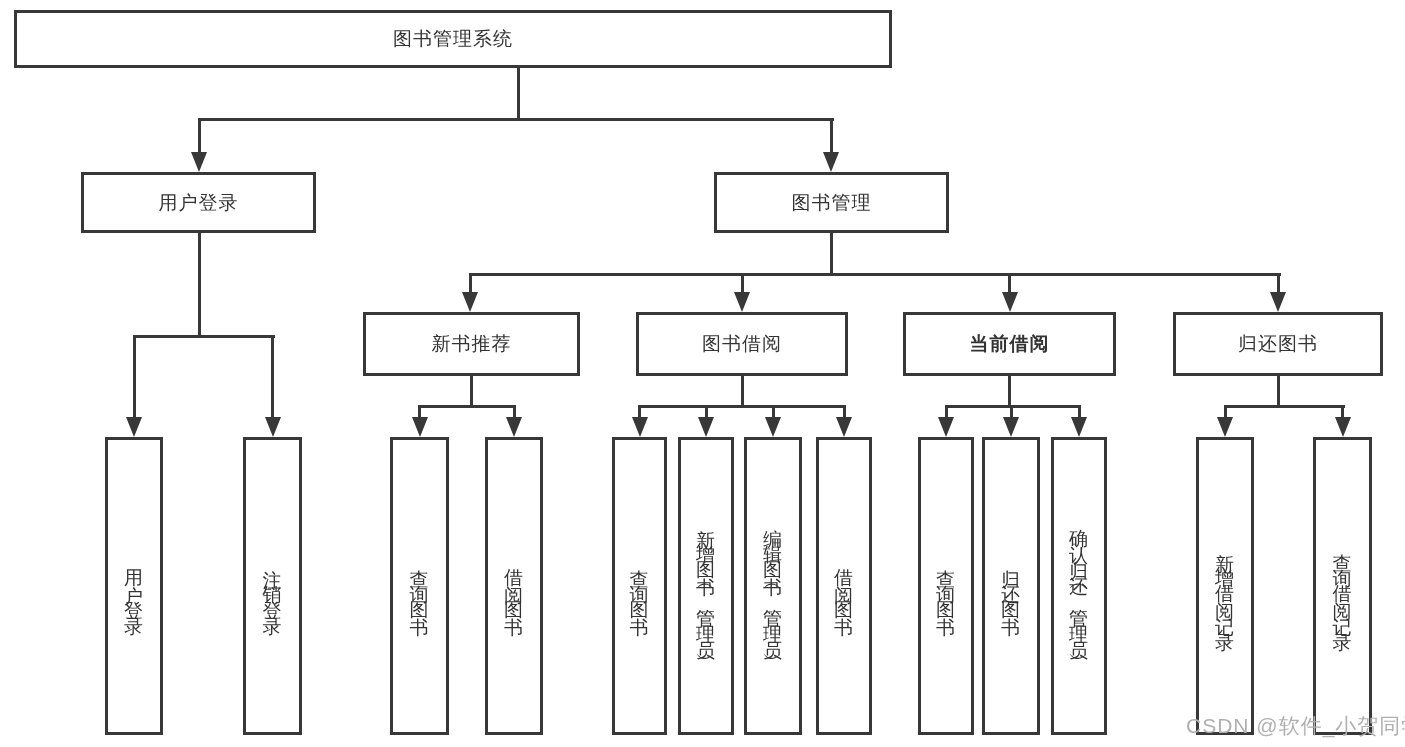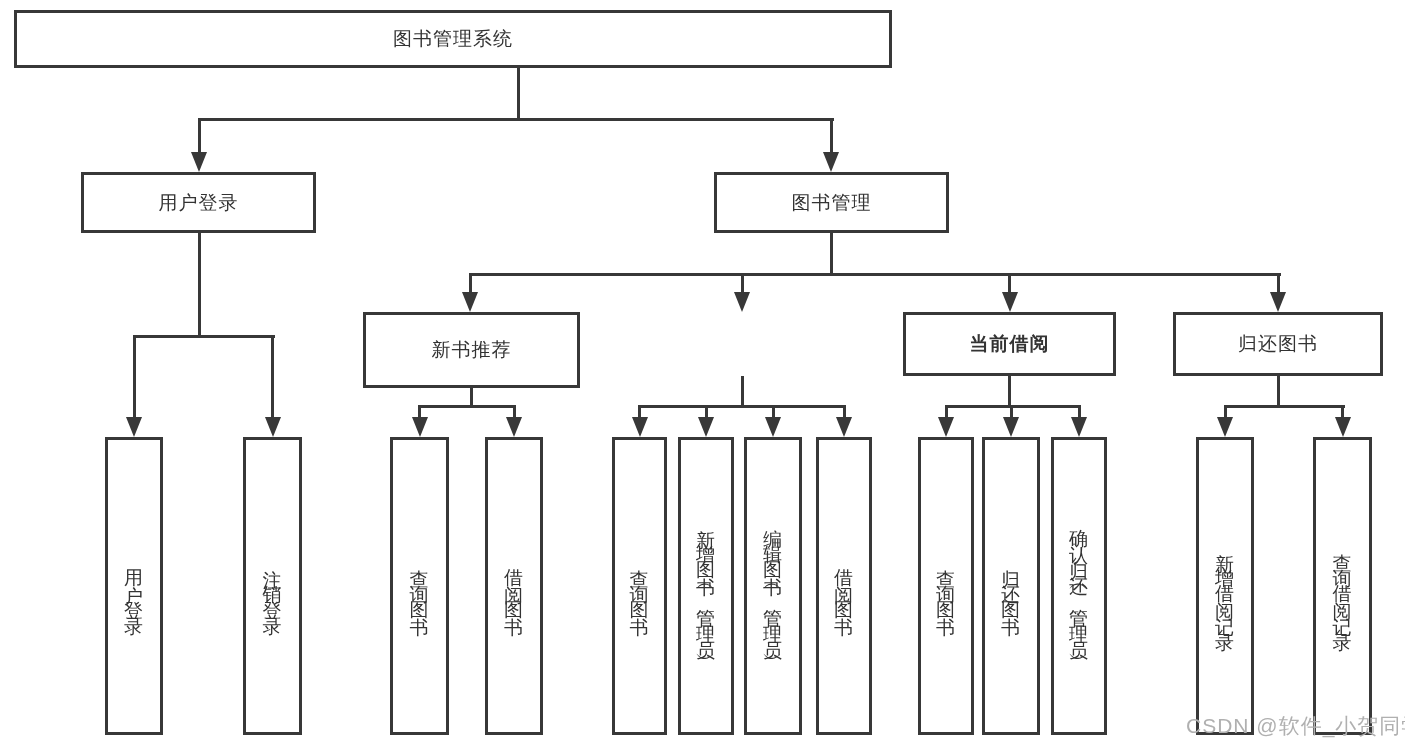--- a/index.html
+++ b/index.html
@@ -36,22 +36,25 @@
     <span>图书管理系统</span>
   </div>
 
   <div class="box" style="left:81px; top:172px; width:235px; height:61px;">
     <span>用户登录</span>
   </div>
   <div class="box" style="left:714px; top:172px; width:235px; height:61px;">
     <span>图书管理</span>
   </div>
 
-  <div class="box" style="left:363px; top:312px; width:217px; height:76px;justify-content:center;">
+  <div class="box" style="left:363px; top:312px; width:217px; height:64px;justify-content:center;">
     <span>新书推荐</span>
+  </div>
+  <div class="box" style="left:636px; top:312px; width:212px; height:64px;">
+    <span>图书借阅</span>
   </div>
   <div class="box" style="left:903px; top:312px; width:213px; height:64px;font-weight:bold;">
     <span>当前借阅</span>
   </div>
   <div class="box" style="left:1173px; top:312px; width:210px; height:64px;">
     <span>归还图书</span>
   </div>
 
   <div class="box v" style="left:105px; top:437px; width:58px; height:298px;">
     <span>用户登录</span>

